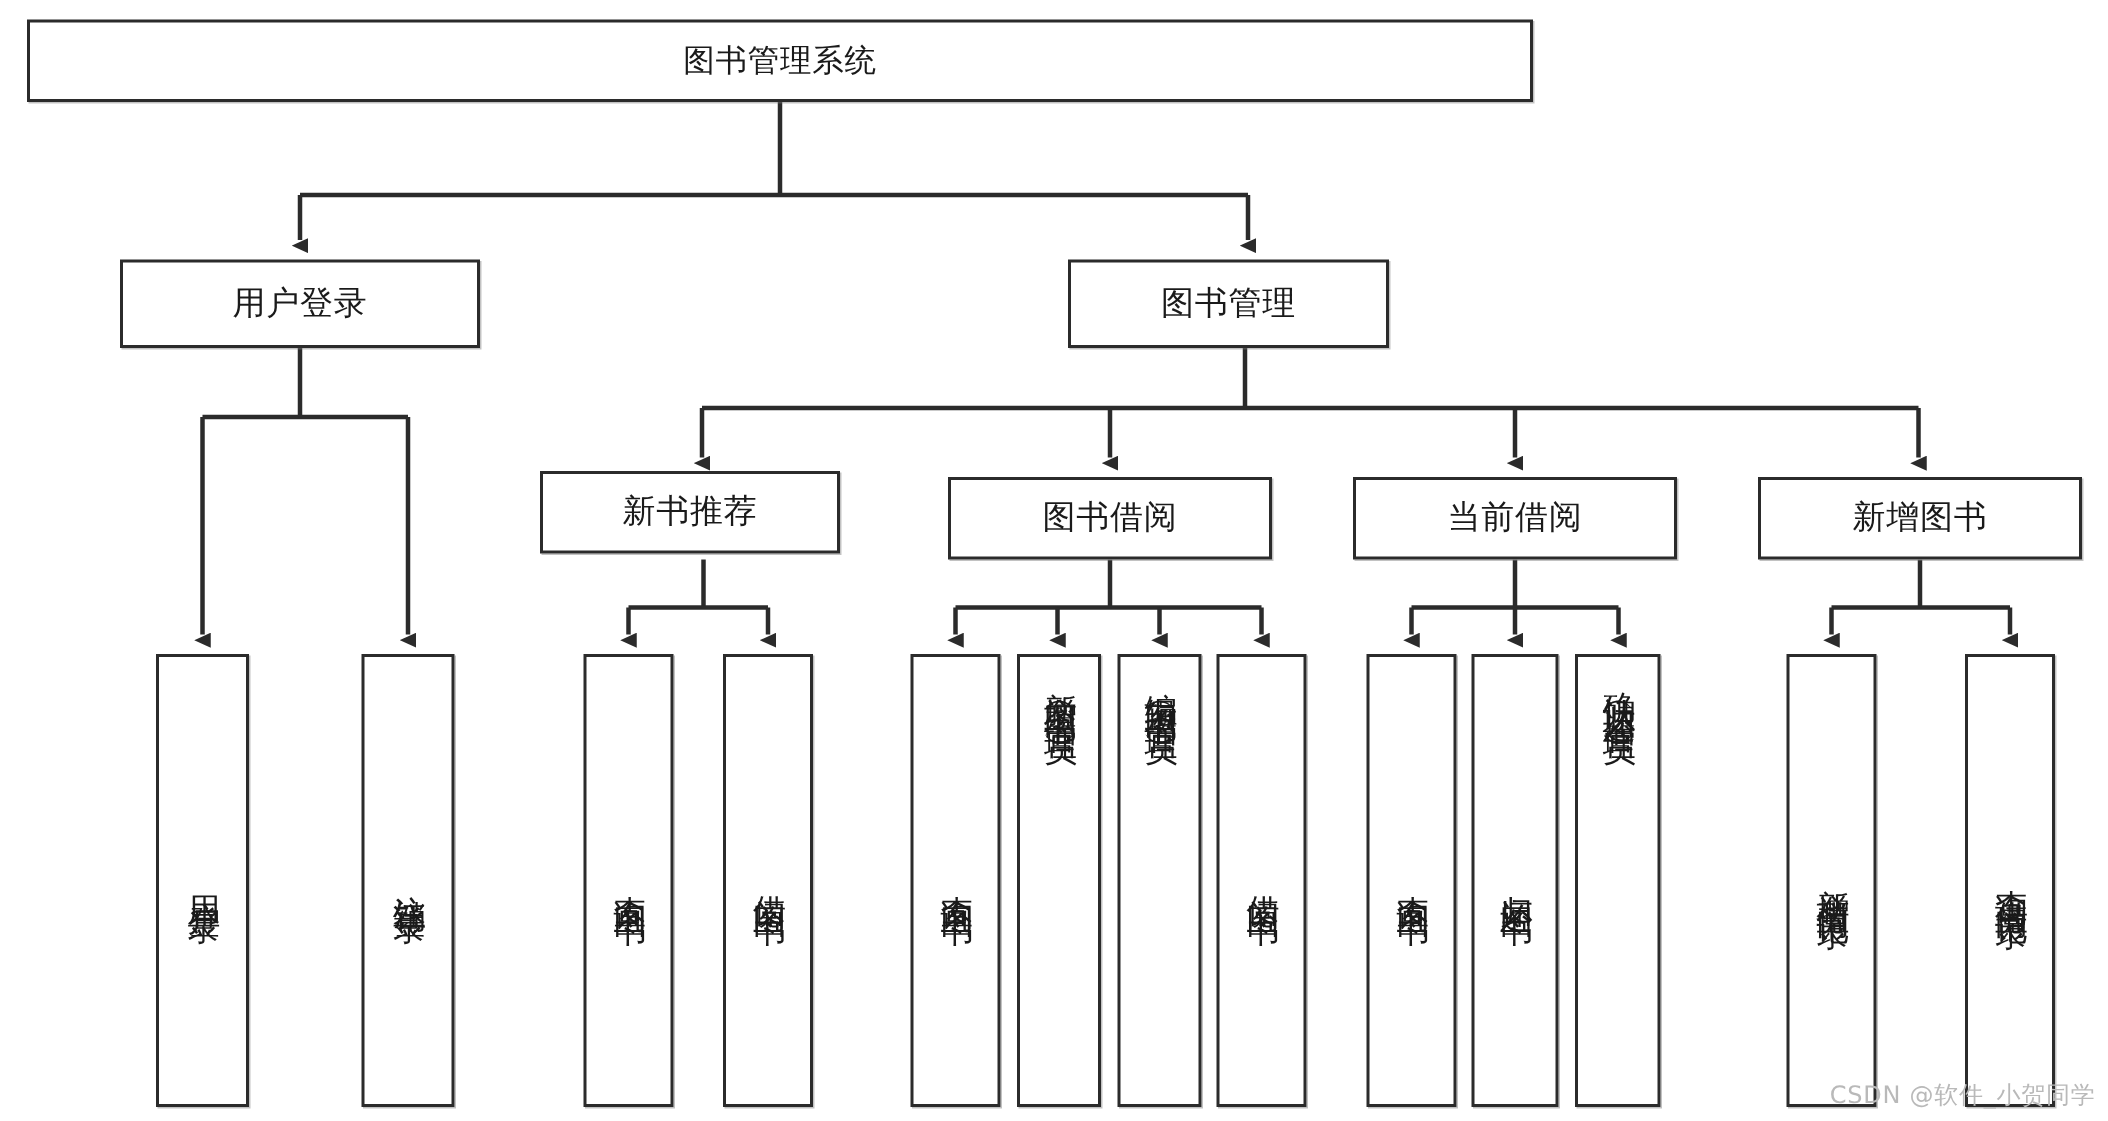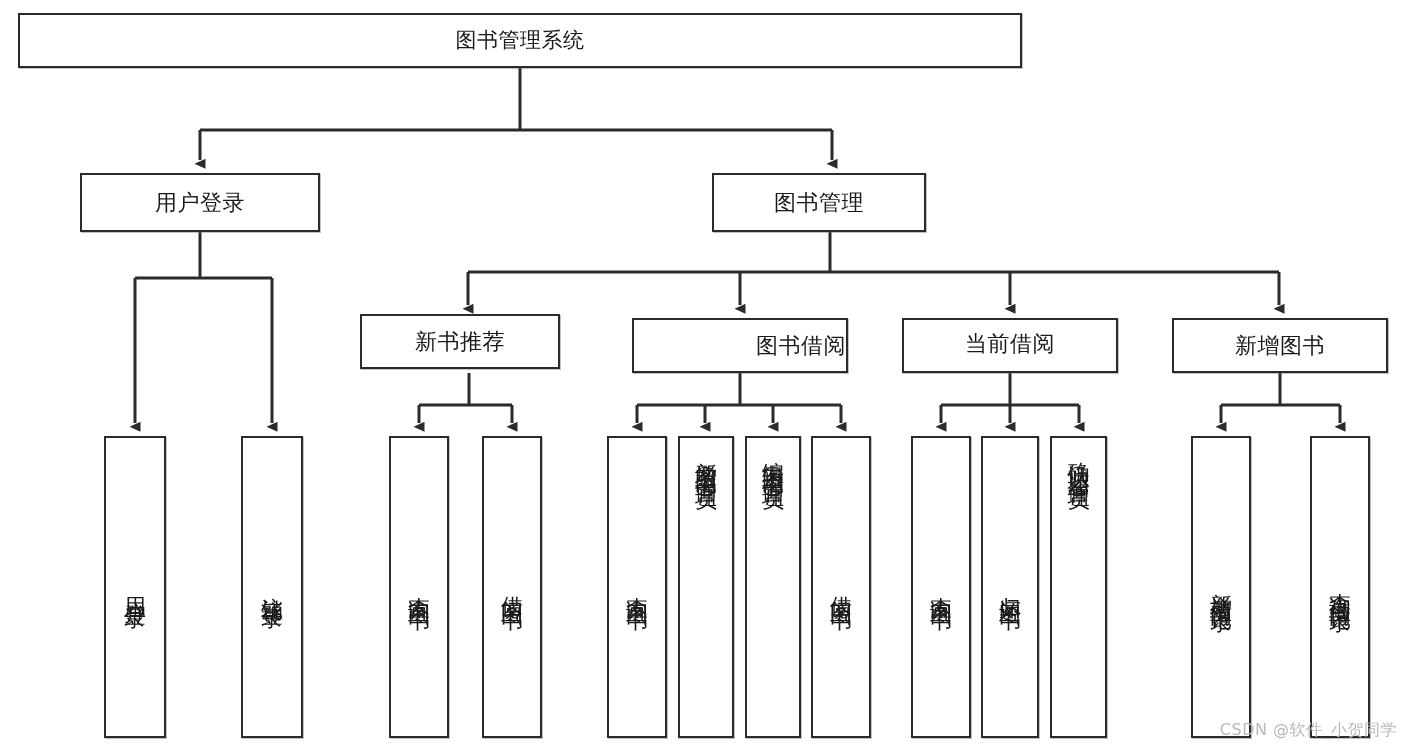--- a/index.html
+++ b/index.html
@@ -141,24 +141,24 @@
   <div class="node h" style="left:80px; top:173px; width:240px; height:59px;">
     <span class="label">用户登录</span>
   </div>
   <div class="node h" style="left:712px; top:173px; width:214px; height:59px;">
     <span class="label">图书管理</span>
   </div>
 
   <div class="node h" style="left:360px; top:314px; width:200px; height:55px;">
     <span class="label">新书推荐</span>
   </div>
-  <div class="node h" style="left:632px; top:318px; width:216px; height:55px;justify-content:flex-end;">
+  <div class="node h" style="left:632px; top:318px; width:216px; height:55px;">
     <span class="label">图书借阅</span>
   </div>
-  <div class="node h" style="left:902px; top:318px; width:216px; height:55px;font-family:Liberation Mono, monospace;">
+  <div class="node h" style="left:902px; top:318px; width:216px; height:55px;">
     <span class="label">当前借阅</span>
   </div>
   <div class="node h" style="left:1172px; top:318px; width:216px; height:55px;">
     <span class="label">新增图书</span>
   </div>
 
   <div class="node v mid" style="left:104px; top:436px; width:62px; height:302px;">
     <span class="label">用户登录</span>
   </div>
   <div class="node v mid" style="left:241px; top:436px; width:62px; height:302px;">

